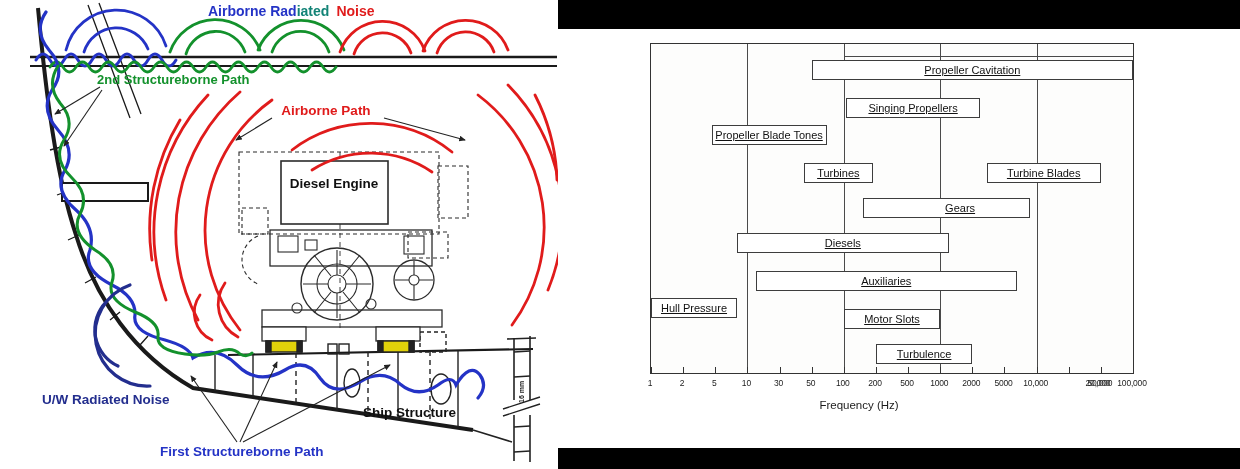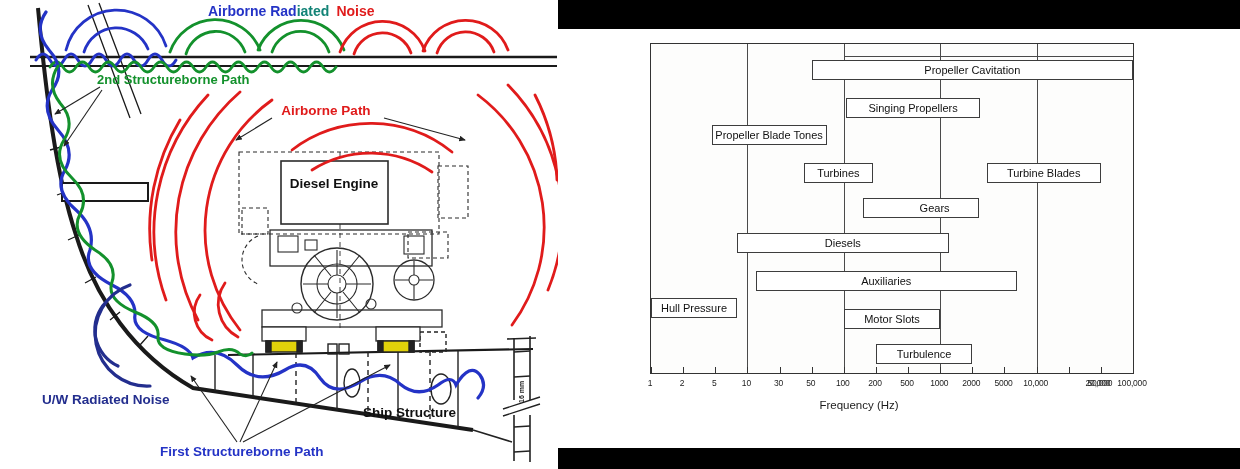--- a/index.html
+++ b/index.html
@@ -17,21 +17,21 @@
   #freq-plot {
     position:absolute; left:92px; top:43px; width:482px; height:329px;
     border:1.6px solid #333; box-sizing:content-box; background:#fdfdfc;
   }
   .gridline { position:absolute; top:0; bottom:0; width:1px; background:#4a4a4a; }
   .artifact-line { position:absolute; height:1px; background:#4a4a4a; }
   .tickmark { position:absolute; bottom:0; width:1px; height:6px; background:#333; }
   .bar {
     position:absolute; height:20px; background:#fff; border:1.4px solid #3d3d3d;
     box-sizing:border-box; display:flex; align-items:center; justify-content:center;
-    font-size:11px; color:#111; white-space:nowrap;
+    font-size:11px; color:#111; white-space:nowrap;text-decoration:underline;
   }
   #tick-labels { position:absolute; left:92px; top:378px; width:482px; height:14px; }
   .ticklabel {
     position:absolute; width:46px; margin-left:-23px; text-align:center;
     font-size:8.5px; letter-spacing:-0.2px; color:#1c1c1c; top:0;
   }
   #x-axis-title {
     position:absolute; left:60px; top:399px; width:482px; text-align:center;
     font-size:11.5px; color:#1c1c1c;
   }
@@ -226,21 +226,21 @@
         </div>
         <div class="bar" style="left: 60.5718px; width: 115px; top: 81px;">
           <span>Propeller Blade Tones</span>
         </div>
         <div class="bar" style="left: 152.841px; width: 69px; top: 119px;">
           <span>Turbines</span>
         </div>
         <div class="bar" style="left: 335.553px; width: 114.314px; top: 119px;">
           <span>Turbine Blades</span>
         </div>
-        <div class="bar" style="left: 211.597px; width: 116px; top: 154px; padding-left: 28px;">
+        <div class="bar" style="left: 211.597px; width: 167px; top: 154px; padding-left: 28px;">
           <span>Gears</span>
         </div>
         <div class="bar" style="left: 86.0554px; width: 211.597px; top: 189px;">
           <span>Diesels</span>
         </div>
         <div class="bar" style="left: 104.852px; width: 260.777px; top: 227px;">
           <span>Auxiliaries</span>
         </div>
         <div class="bar" style="left: 0px; width: 86.0554px; top: 254px;">
           <span>Hull Pressure</span>

